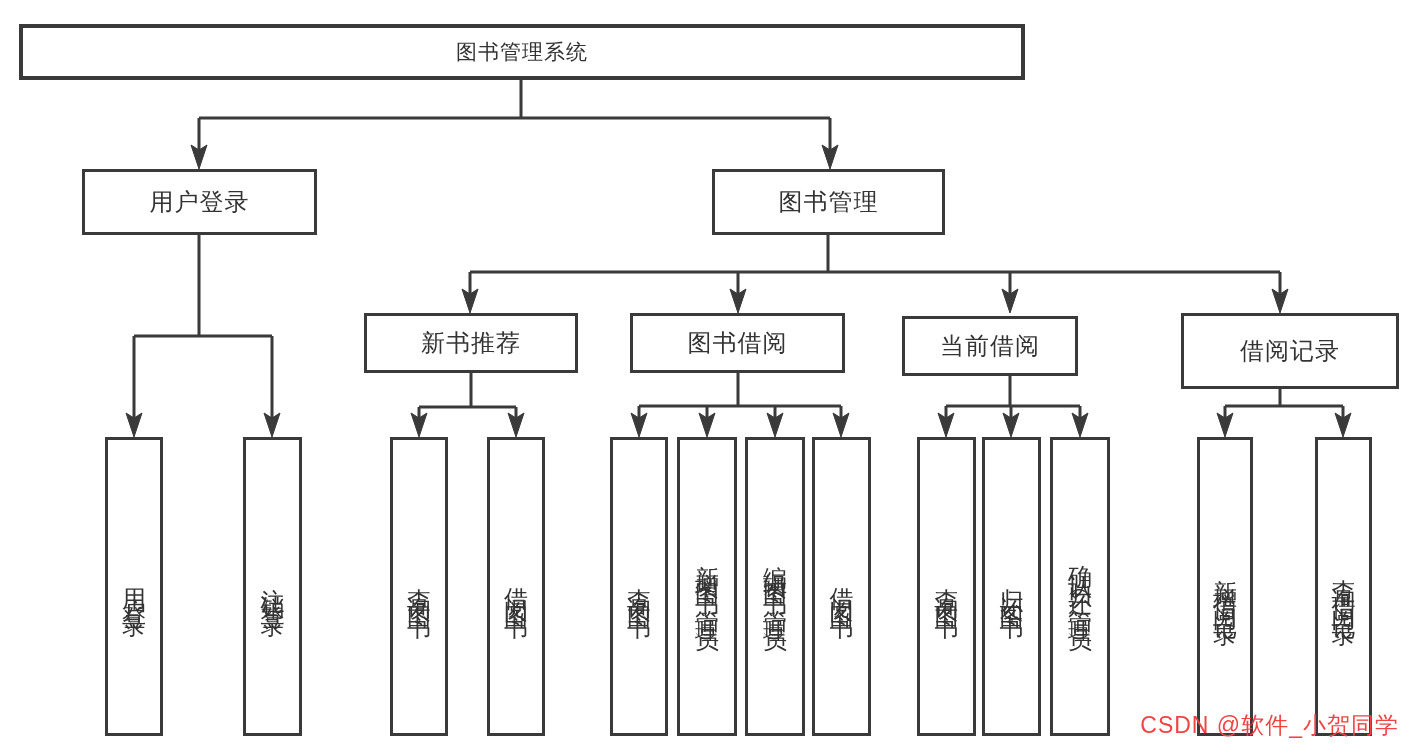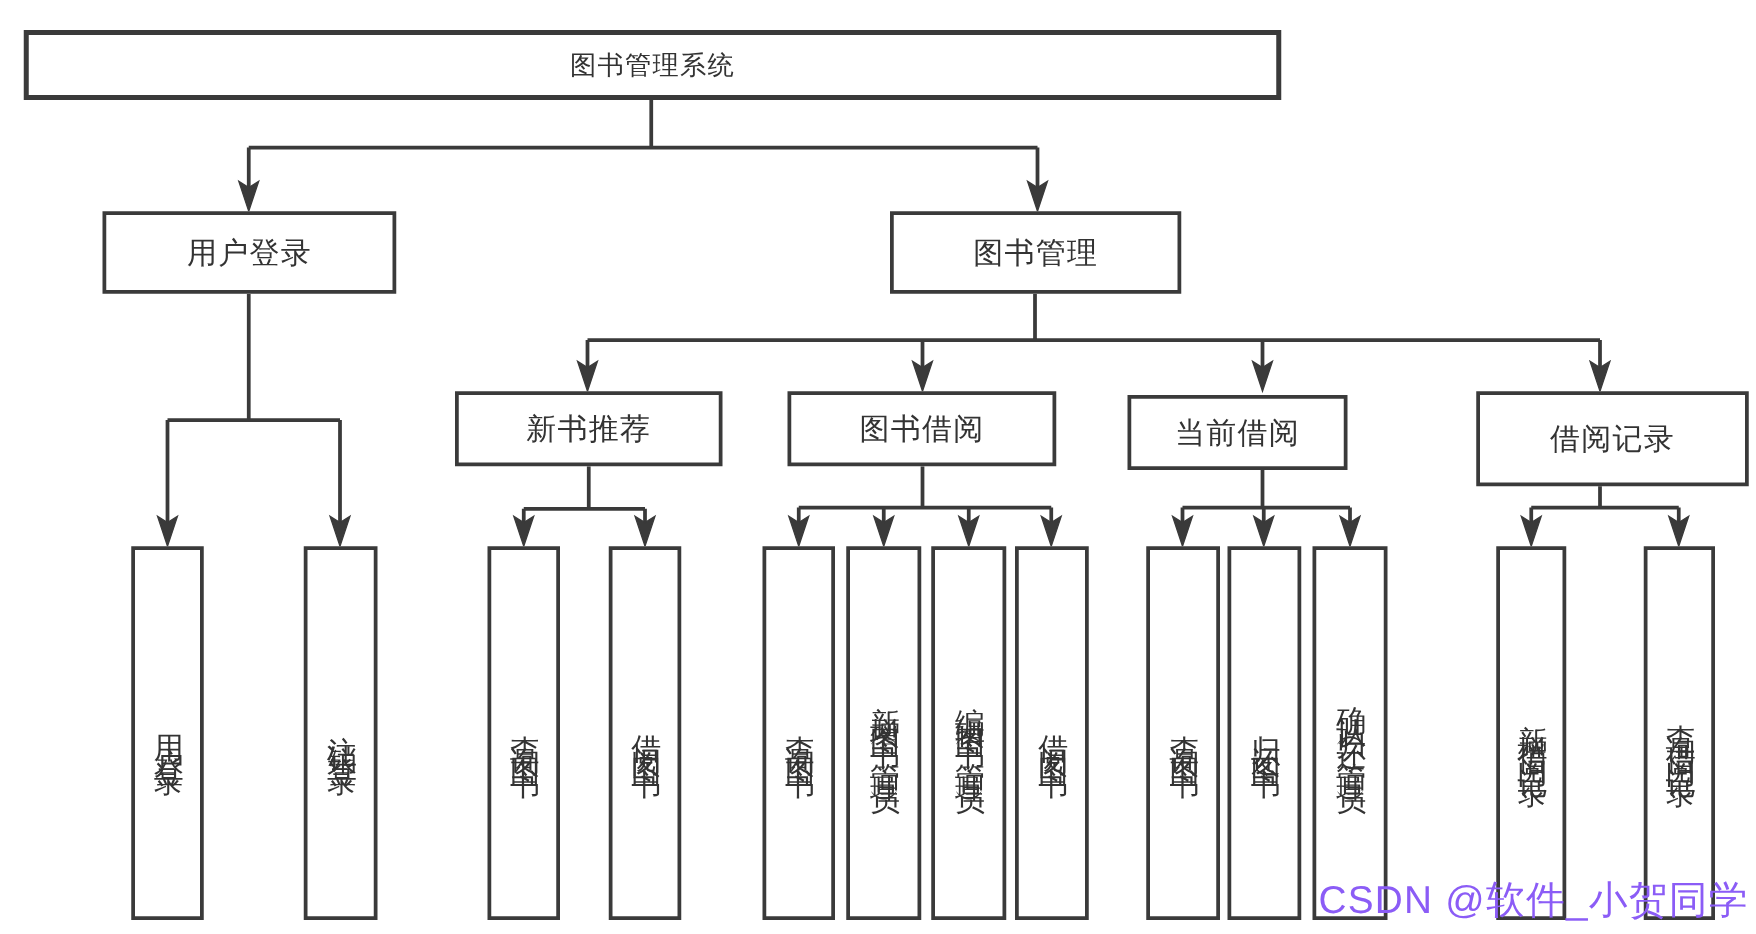--- a/index.html
+++ b/index.html
@@ -29,22 +29,22 @@
     writing-mode:vertical-rl;
     text-orientation:mixed;
     letter-spacing:9px;
     line-height:1;
     padding:6px 0;
   }
   #watermark{
     position:absolute;
     right:6px;bottom:6px;
     z-index:2;
-    color:#8b5cf6;
-    font-size:31px;
+    color:#ef4444;
+    font-size:23px;
     letter-spacing:1px;
     white-space:nowrap;
   }
 </style>
 </head>
 <body>
 
 <div id="canvas">
 
   <svg id="edges" width="1405" height="747">

